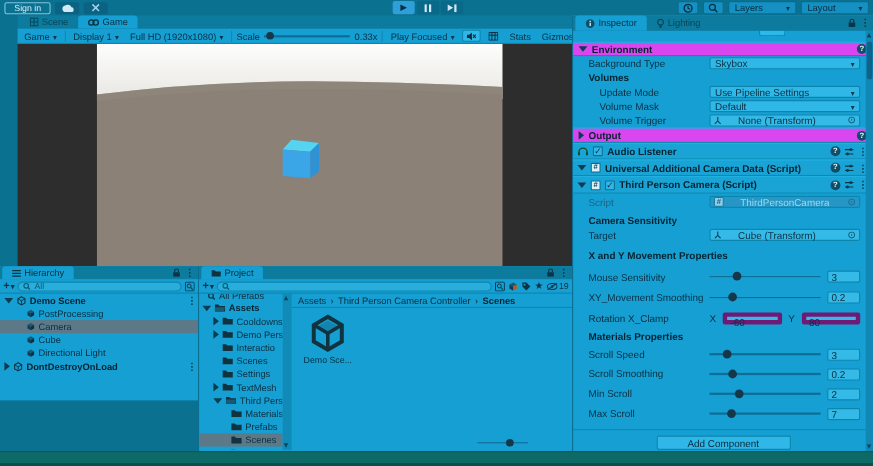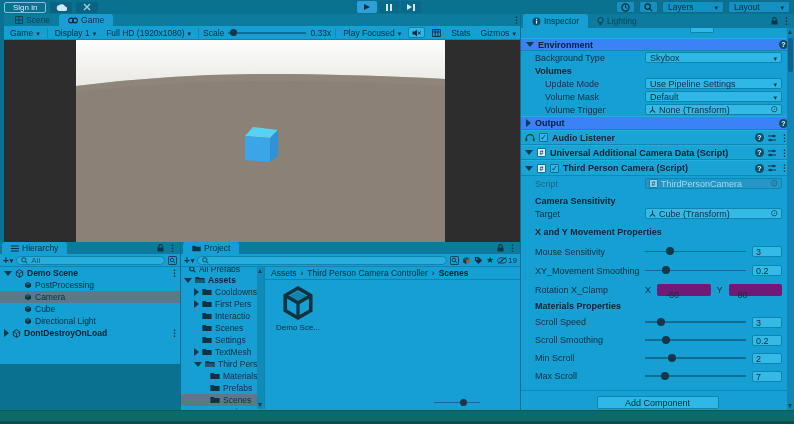--- a/index.html
+++ b/index.html
@@ -35,21 +35,21 @@
   .tb-btn { height:12px; background:#1590c2; border:1px solid #0c6c8e; border-radius:2px; display:flex; align-items:center; justify-content:center; padding:0 4px; }
   .tb-dd { width:62px; height:12px; background:#1590c2; border:1px solid #0c6c8e; border-radius:2px; display:flex; align-items:center; justify-content:space-between; padding:0 5px; font-size:8.5px; color:#082c3c; }
 
   
   .tabstrip { height:12px; background:#0c7b9d; display:flex; align-items:flex-end; padding-left:2px; }
   .tab { height:12px; display:flex; align-items:center; gap:3px; padding:0 9px; font-size:8.5px; color:#0a4557; }
   .tab.active { background:#169fd3; border-radius:3px 3px 0 0; color:#08303f; }
   .strip-right { margin-left:auto; display:flex; align-items:center; gap:4px; padding-right:4px; height:12px; }
 
   
-  .game-panel { position:absolute; left:4px; top:14px; width:520px; height:228px; }
+  .game-panel { position:absolute; left:16px; top:14px; width:520px; height:228px; }
   .game-toolbar { height:14px; background:#169fd3; border-bottom:1px solid #0d86ae; display:flex; align-items:center; font-size:8.5px; gap:4px; padding:0 3px; }
   .gt-dd { display:flex; align-items:center; gap:3px; padding:0 3px; height:100%; }
   .gt-sep { width:1px; height:10px; background:#1089b4; }
   .slider-mini { position:relative; width:78px; height:10px; }
   .slider-mini .track { position:absolute; left:0; right:0; top:4.5px; height:1.5px; background:#0d6d94; }
   .slider-mini .knob { position:absolute; top:1.5px; width:7px; height:7px; margin-left:-3px; border-radius:50%; background:#16374a; }
   .gt-iconbtn { height:11px; padding:0 3px; display:flex; align-items:center; border-radius:2px; }
   .gt-iconbtn.pressed { background:#2fb7e7; border:1px solid #0d86ae; }
   .game-view { position:relative; width:520px; height:202px; background:#2e2d2d; overflow:hidden; }
   .game-frame { position:absolute; left:72px; top:0; }
@@ -79,42 +79,42 @@
   .halfrow .treerow { margin-top:-4px; }
 
   
   .inspector { position:absolute; left:520px; top:14px; width:274px; height:396px; background:#169fd3; border-left:1px solid #0b6d8f; }
   .insp-content { position:relative; height:382px; overflow:hidden; }
   .remnant { position:absolute; top:0; right:80px; width:24px; height:5px; background:#2fb7e7; border:1px solid #0d86ae; border-top:none; border-radius:0 0 2px 2px; }
   .insp-scroll { position:absolute; right:0; top:0; bottom:0; width:7px; background:#1187b4; }
   .insp-scroll .thumb { position:absolute; top:10px; left:1px; width:5px; height:34px; background:#0d638c; border-radius:2px; }
   .insp-scroll .up { position:absolute; top:2px; left:1px; width:0; height:0; border-left:2.5px solid transparent; border-right:2.5px solid transparent; border-bottom:4px solid #0b4458; }
   .insp-scroll .dn { position:absolute; bottom:2px; left:1px; width:0; height:0; border-left:2.5px solid transparent; border-right:2.5px solid transparent; border-top:4px solid #0b4458; }
-  .sect-hdr { height:13px; background:#3b82f6; border-top:1px solid #1fb0e0; border-bottom:1px solid #0e8ab2; display:flex; align-items:center; gap:4px; padding:0 6px 0 5px; }
+  .sect-hdr { height:13px; background:#d946ef; border-top:1px solid #1fb0e0; border-bottom:1px solid #0e8ab2; display:flex; align-items:center; gap:4px; padding:0 6px 0 5px; }
   .comp-hdr { height:15px; background:#1aa4d6; border-top:1px solid #1fb0e0; border-bottom:1px solid #0e8ab2; display:flex; align-items:center; gap:4px; padding:0 6px 0 4px; }
   .comp-hdr .spacer, .sect-hdr .spacer { flex:1; }
   .irow { height:13px; display:flex; align-items:center; padding:0 12px 0 14px; }
   .irow .ilabel { width:110px; flex:none; overflow:hidden; white-space:nowrap; }
   .irow .ilabel.ind { padding-left:10px; }
   .dropdown { flex:1; height:11px; background:#2fb7e7; border:1px solid #0d86ae; border-radius:2px; display:flex; align-items:center; justify-content:space-between; padding:0 4px; }
-  .objfield { flex:1; height:11px; background:#35b9e6; border:1px solid #0d86ae; border-radius:2px; display:flex; align-items:center; gap:3px; padding:0 3px; }
+  .objfield { flex:1; height:11px; background:#35b9e6; border:1px solid #0d86ae; border-radius:2px; display:flex; align-items:center; gap:15px; padding:0 3px; }
   .objfield .picker { margin-left:auto; color:#0c445a; font-size:9px; line-height:9px; }
   .objfield .picker::after { content:"⊙"; }
   .objfield.disabled { background:#2596c6; color:#9fd8ec; }
   .cb { width:9px; height:9px; background:#2fb7e7; border:1px solid #0d6f95; border-radius:1px; text-align:center; line-height:8px; font-size:8px; color:#092c3d; }
   .cb::after { content:"✓"; }
   .hash-icon { width:9px; height:9px; background:#d9f2fa; border:1px solid #0d6f95; border-radius:1px; font-size:7px; font-weight:bold; color:#0b3b50; text-align:center; line-height:8px; }
   .hash-icon::after { content:"#"; }
   .srow { height:19px; display:flex; align-items:center; padding:0 12px 0 14px; gap:6px; }
   .srow .ilabel { width:104px; flex:none; overflow:hidden; white-space:nowrap; }
   .sl { position:relative; flex:1; height:10px; }
   .sl .track { position:absolute; left:0; right:0; top:4px; height:1.5px; background:#0d6d94; }
   .sl .knob { position:absolute; top:0.5px; width:8px; height:8px; margin-left:-4px; border-radius:50%; background:#16374a; }
   .valbox { width:30px; height:11px; background:#35b9e6; border:1px solid #0d86ae; border-radius:2px; padding:0 3px; line-height:10px; }
-  .minibox { width:54px; height:11px; background:#35b9e6; border:6px solid #701a75; border-radius:2px; padding:0 3px; line-height:10px; }
+  .minibox { width:54px; height:11px; background:#35b9e6; border:4px solid #701a75; border-radius:2px; padding:0 3px; line-height:10px; }
   .addcomp-wrap { border-top:1px solid #0e8ab2; margin-top:5px; padding-top:5px; display:flex; justify-content:center; }
   .addcomp { width:122px; height:13px; background:#2fb7e7; border:1px solid #0d86ae; border-radius:2px; text-align:center; line-height:12px; color:#072a3a; }
 
   
   .statusbar { position:absolute; left:0; bottom:0; width:794px; height:14px; background:#0e6a66; border-top:1px solid #0a5a58; }
   .statusbar::after { content:""; position:absolute; bottom:0; left:0; right:0; height:3px; background:#0a4f4f; }
 
   .zoomslider { position:absolute; right:40px; bottom:3px; width:46px; height:8px; }
   .zoomslider .track { position:absolute; left:0; right:0; top:3.5px; height:1px; background:#0d6d94; }
   .zoomslider .knob { position:absolute; top:0.5px; width:7px; height:7px; margin-left:-3px; border-radius:50%; background:#16374a; }
@@ -484,21 +484,21 @@
             </span>
           <span>Cooldowns</span>
         </div>
         <div class="treerow" style="padding-left:13px;">
           <span class="tri-r"></span>
           <span>
               <svg width="10" height="8" viewBox="0 0 13 10">
                 <path d="M0.5 1 h4 l1.5 1.5 h6.5 v6.5 h-12 z" fill="#11323f"></path>
               </svg>
             </span>
-          <span>First Pers</span>
+          <span>Demo Pers</span>
         </div>
         <div class="treerow" style="padding-left:21px;">
           <span>
               <svg width="10" height="8" viewBox="0 0 13 10">
                 <path d="M0.5 1 h4 l1.5 1.5 h6.5 v6.5 h-12 z" fill="#11323f"></path>
               </svg>
             </span>
           <span>Interactio</span>
         </div>
         <div class="treerow" style="padding-left:21px;">

